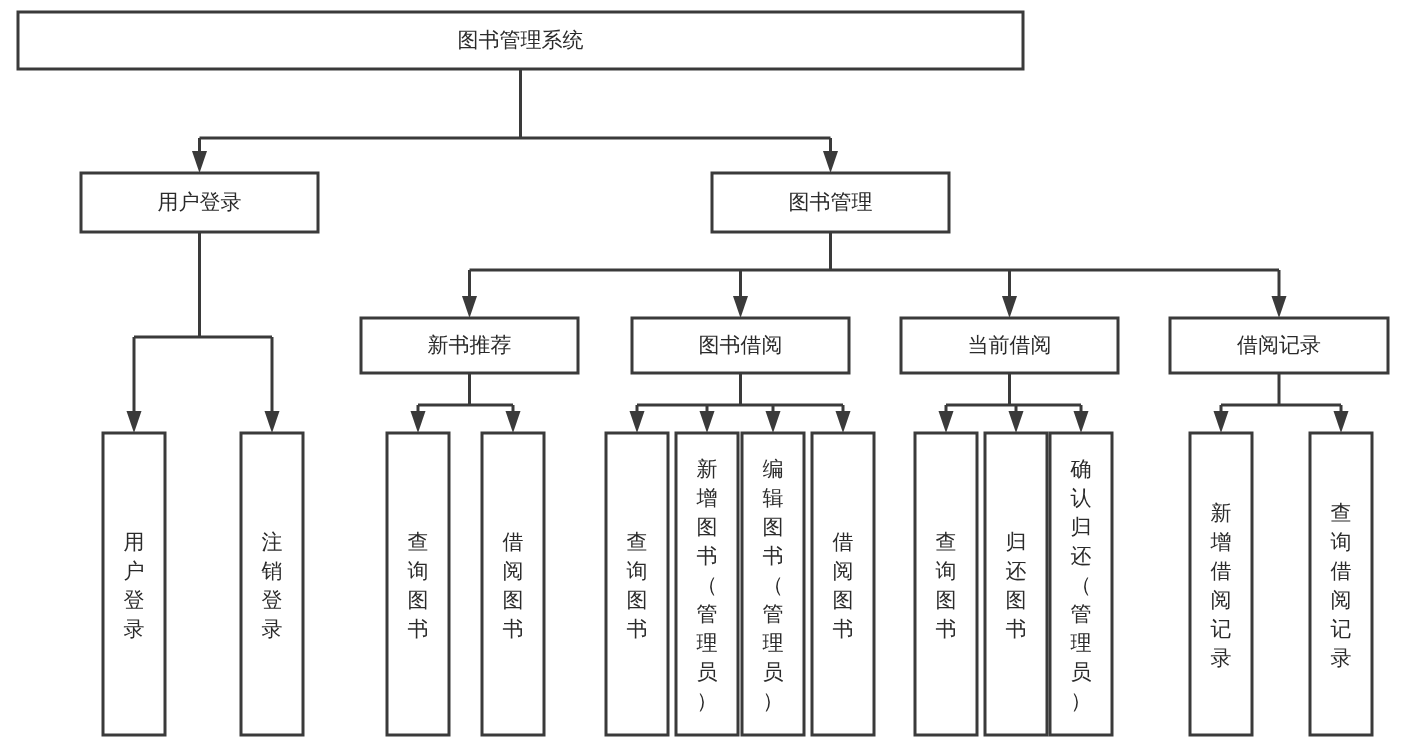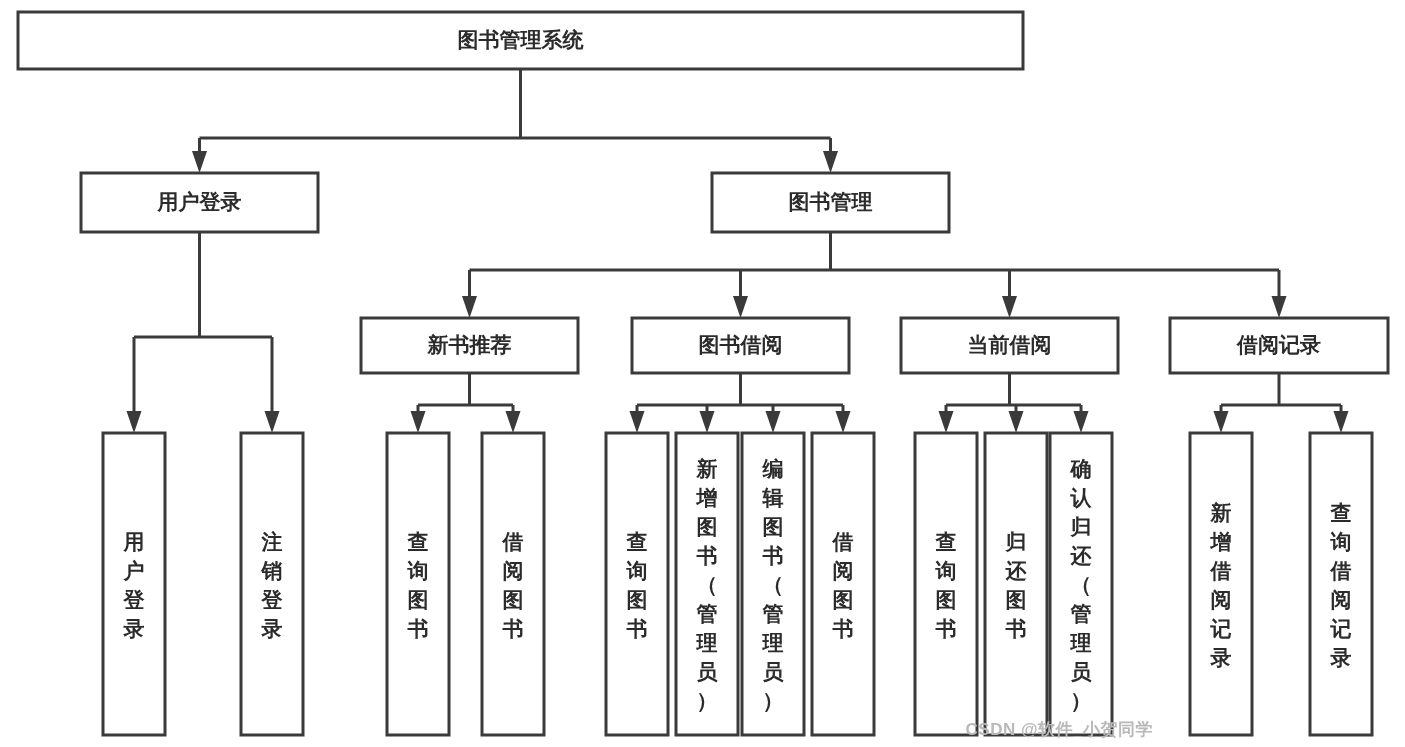--- a/index.html
+++ b/index.html
@@ -12,21 +12,20 @@
     width: 1405px;
     height: 747px;
     font-family: "Liberation Sans", "DejaVu Sans", sans-serif;
     overflow: hidden;
     position: relative;
   }
   #diagram-root {
     position: relative;
     width: 1161px;
     height: 747px;
-    font-weight: bold;
   }
   svg.diagram-canvas {
     display: block;
     width: 1405px;
     height: 747px;
   }
   .node-box {
     fill: #ffffff;
     stroke: #3a3a3a;
     stroke-width: 3;
@@ -201,14 +200,13 @@
         <g>
           <rect class="node-box" x="1190" y="433" width="62" height="302"></rect>
           <text class="node-label-v" x="1221" y="519.62"><tspan x="1221" dy="0">新</tspan><tspan x="1221" dy="29">增</tspan><tspan x="1221" dy="29">借</tspan><tspan x="1221" dy="29">阅</tspan><tspan x="1221" dy="29">记</tspan><tspan x="1221" dy="29">录</tspan></text>
         </g>
         <g>
           <rect class="node-box" x="1310" y="433" width="62" height="302"></rect>
           <text class="node-label-v" x="1341" y="519.62"><tspan x="1341" dy="0">查</tspan><tspan x="1341" dy="29">询</tspan><tspan x="1341" dy="29">借</tspan><tspan x="1341" dy="29">阅</tspan><tspan x="1341" dy="29">记</tspan><tspan x="1341" dy="29">录</tspan></text>
         </g>
       </g>
   </svg>
-  <div class="watermark-text">CSDN @软件_小贺同学</div>
 </div>
 
 </body></html>

